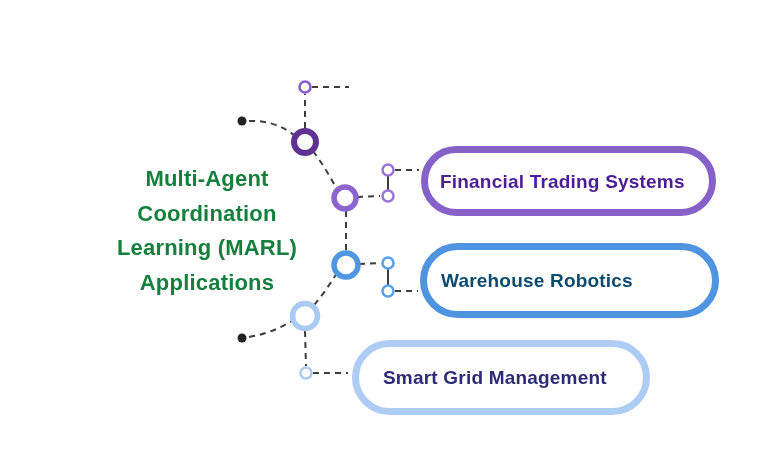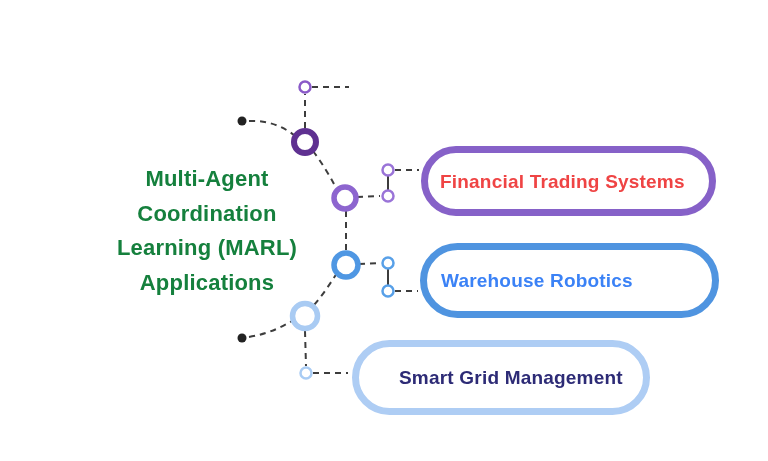--- a/index.html
+++ b/index.html
@@ -36,21 +36,21 @@
     letter-spacing:0.2px;
   }
   .pill-label span{display:block;}
   .pill-1{left:352px;top:43px;width:296px;height:76px;}
   .pill-1 .pill-label{padding-left:24px;}
   .pill-2{left:421px;top:146px;width:295px;height:70px;}
   .pill-2 .pill-label{padding-left:12px;}
   .pill-3{left:420px;top:243px;width:299px;height:75px;}
   .pill-3 .pill-label{padding-left:14px;}
   .pill-4{left:352px;top:340px;width:298px;height:75px;}
-  .pill-4 .pill-label{padding-left:40px;}
+  .pill-4 .pill-label{padding-left:24px;}
 </style>
 </head>
 <body>
 
 <div class="canvas">
 
   <svg class="connector-svg" width="768" height="461" viewBox="0 0 768 461">
       <path d="M249,121 C267,120 282,126 294,135" fill="none" stroke="#3d3d3d" stroke-width="2" stroke-dasharray="6 5" stroke-linecap="butt"></path>
       <path d="M305,128 L305,94" fill="none" stroke="#3d3d3d" stroke-width="2" stroke-dasharray="6 5" stroke-linecap="butt"></path>
       <path d="M312,87 L349,87" fill="none" stroke="#3d3d3d" stroke-width="2" stroke-dasharray="6 5" stroke-linecap="butt"></path>
@@ -82,27 +82,27 @@
 
   <div class="title" style="color: #15803d;">
     <span>Multi-Agent</span>
     <span>Coordination</span>
     <span>Learning (MARL)</span>
     <span>Applications</span>
   </div>
 
 
   <div class="pill pill-2" style="border-color: rgb(134, 97, 200);">
-    <div class="pill-label" style="color: #ef4444;">
+    <div class="pill-label" style="color: #4c1d95;">
       <span>Financial Trading Systems</span>
     </div>
   </div>
 
   <div class="pill pill-3" style="border-color: rgb(79, 148, 224);">
-    <div class="pill-label" style="color: #3b82f6;">
+    <div class="pill-label" style="color: #0c4a6e;">
       <span>Warehouse Robotics</span>
     </div>
   </div>
 
   <div class="pill pill-4" style="border-color: rgb(174, 205, 244);">
     <div class="pill-label" style="color: rgb(45, 43, 118);">
       <span>Smart Grid Management</span>
     </div>
   </div>
 

